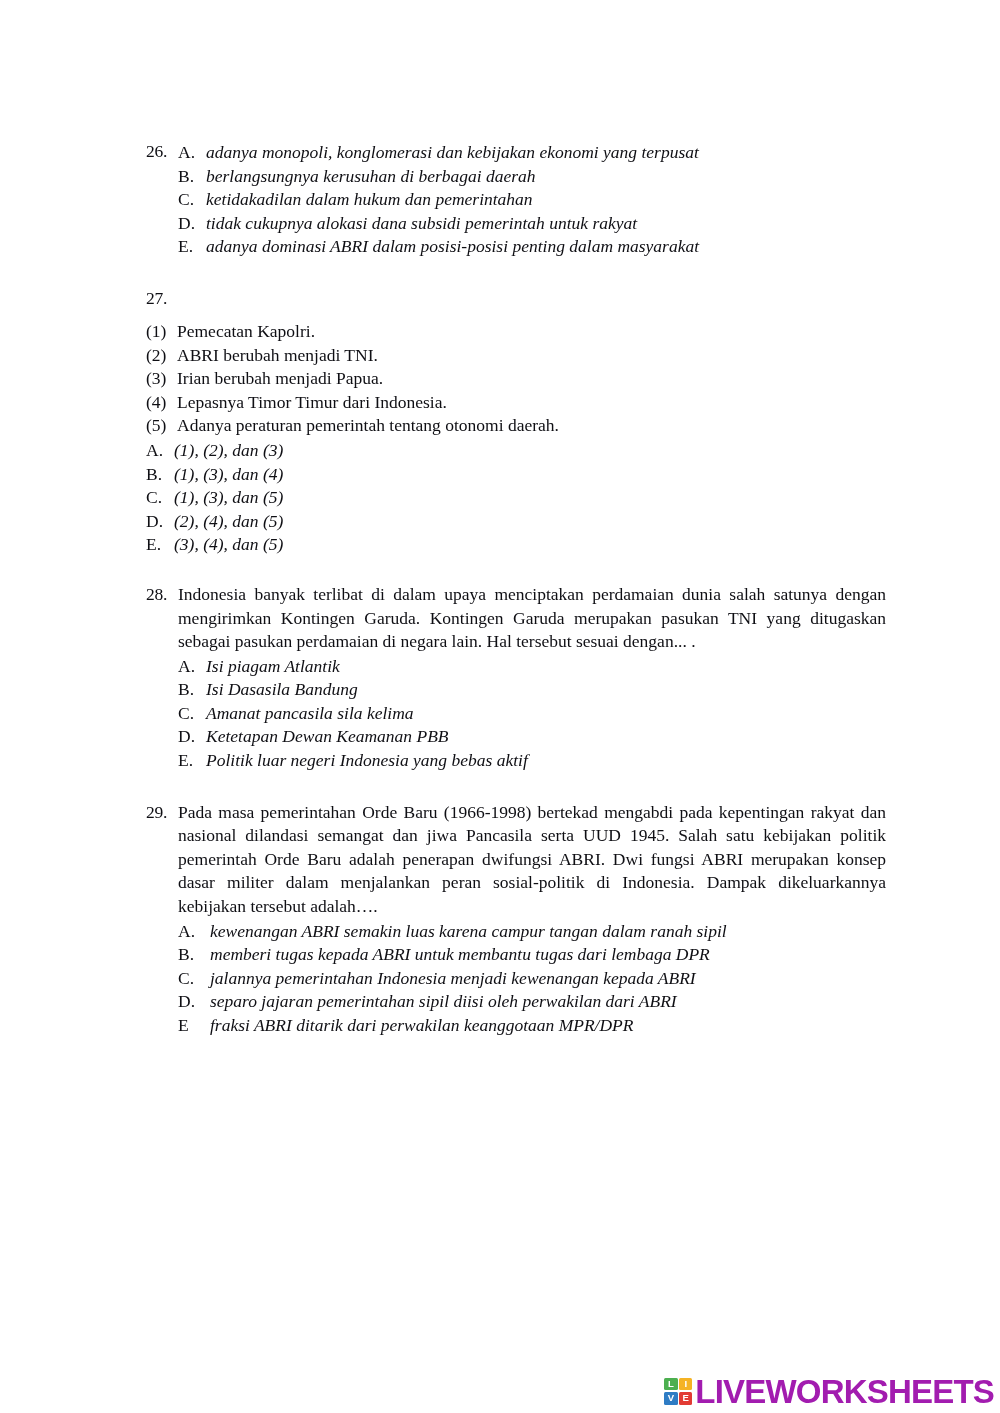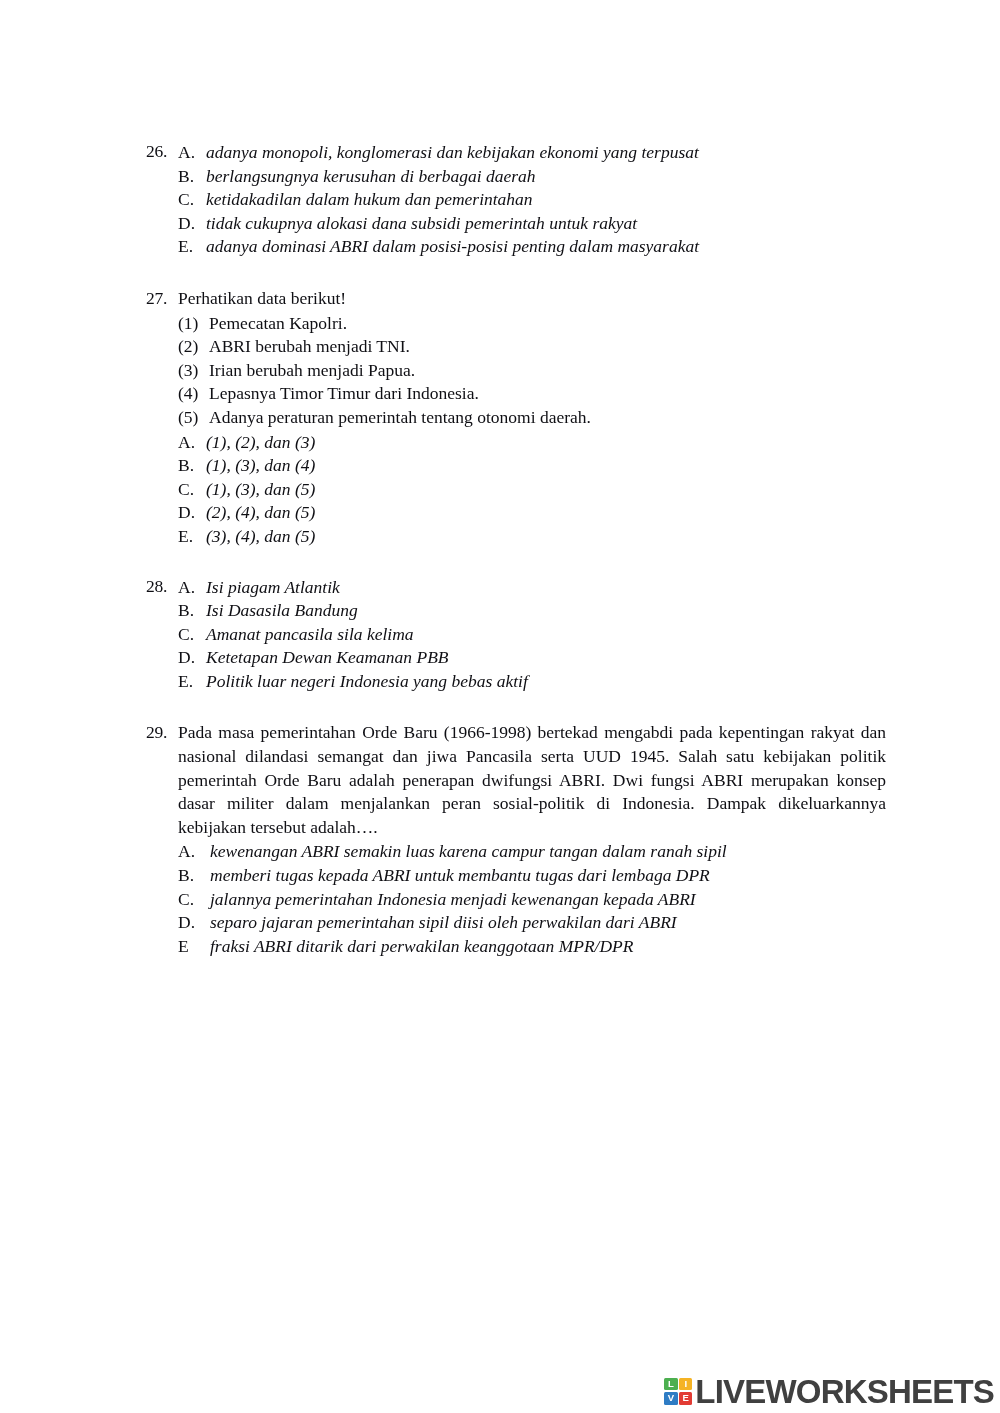--- a/index.html
+++ b/index.html
@@ -95,21 +95,21 @@
 
   .subprompt {
     font-size: 17.5px;
     line-height: 23.6px;
     text-align: justify;
     text-justify: inter-word;
     margin-top: 22px;
   }
 
   .gap-28 { margin-bottom: 28px; }
-  .gap-26 { margin-bottom: 26px; }
+  .gap-26 { margin-bottom: 26px; flex-direction: column; }
 
   
   .footer {
     position: absolute;
     right: 6px;
     bottom: 2px;
     display: flex;
     align-items: center;
     height: 40px;
   }
@@ -172,21 +172,20 @@
             <span class="opt-letter">E.</span>
             <span class="opt-text">adanya dominasi ABRI dalam posisi-posisi penting dalam masyarakat</span>
           </div>
         </div>
       </div>
     </div>
 
     <div class="question gap-26">
       <div class="q-num">27.</div>
       <div class="q-body">
-        <p class="q-stem nojust">Perhatikan data berikut!</p>
 
         <div class="datalist">
           <div class="dataitem">
             <span class="data-marker">(1)</span>
             <span class="data-text">Pemecatan Kapolri.</span>
           </div>
           <div class="dataitem">
             <span class="data-marker">(2)</span>
             <span class="data-text">ABRI berubah menjadi TNI.</span>
           </div>
@@ -226,20 +225,21 @@
             <span class="opt-letter">E.</span>
             <span class="opt-text">(3), (4), dan (5)</span>
           </div>
         </div>
       </div>
     </div>
 
     <div class="question gap-28">
       <div class="q-num">28.</div>
       <div class="q-body">
+        <p class="q-stem">Indonesia banyak terlibat di dalam upaya menciptakan perdamaian dunia salah satunya dengan mengirimkan Kontingen Garuda. Kontingen Garuda merupakan pasukan TNI yang ditugaskan sebagai pasukan perdamaian di negara lain. Hal tersebut sesuai dengan... .</p>
         <div class="options">
           <div class="option">
             <span class="opt-letter">A.</span>
             <span class="opt-text">Isi piagam Atlantik</span>
           </div>
           <div class="option">
             <span class="opt-letter">B.</span>
             <span class="opt-text">Isi Dasasila Bandung</span>
           </div>
           <div class="option">
@@ -289,16 +289,16 @@
 
   </div>
 
   <div class="footer">
     <div class="logo-mark">
       <div class="logo-cell" style="background: rgb(76, 175, 80);">L</div>
       <div class="logo-cell" style="background: rgb(245, 179, 36);">I</div>
       <div class="logo-cell" style="background: rgb(46, 124, 196);">V</div>
       <div class="logo-cell" style="background: rgb(226, 59, 52);">E</div>
     </div>
-    <div class="logo-word" style="color: #404040;">LIVEWORKSHEETS</div>
+    <div class="logo-word" style="color: #a21caf;">LIVEWORKSHEETS</div>
   </div>
 
 </div>
 
 </body></html>

